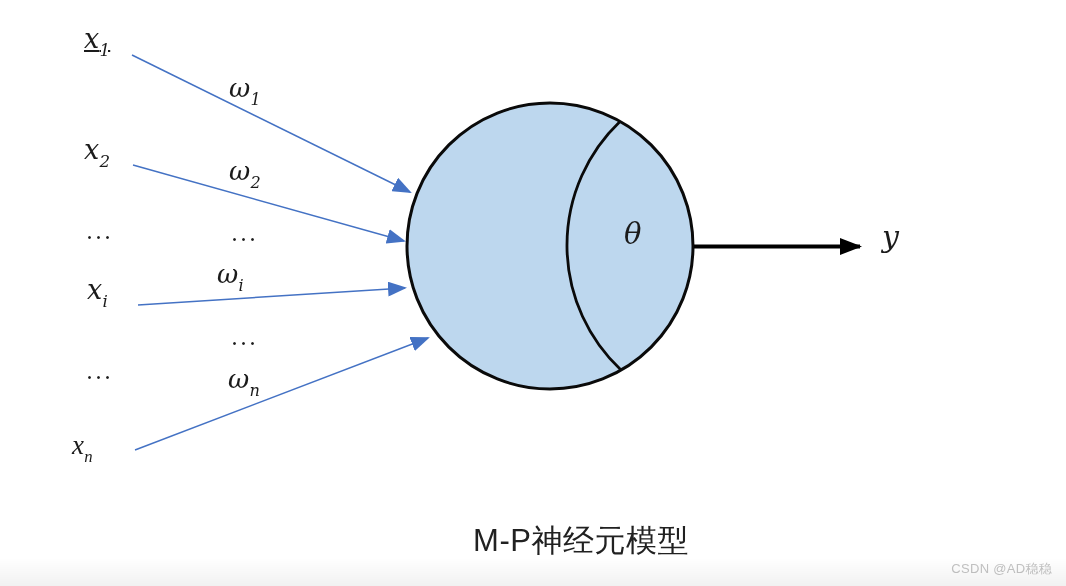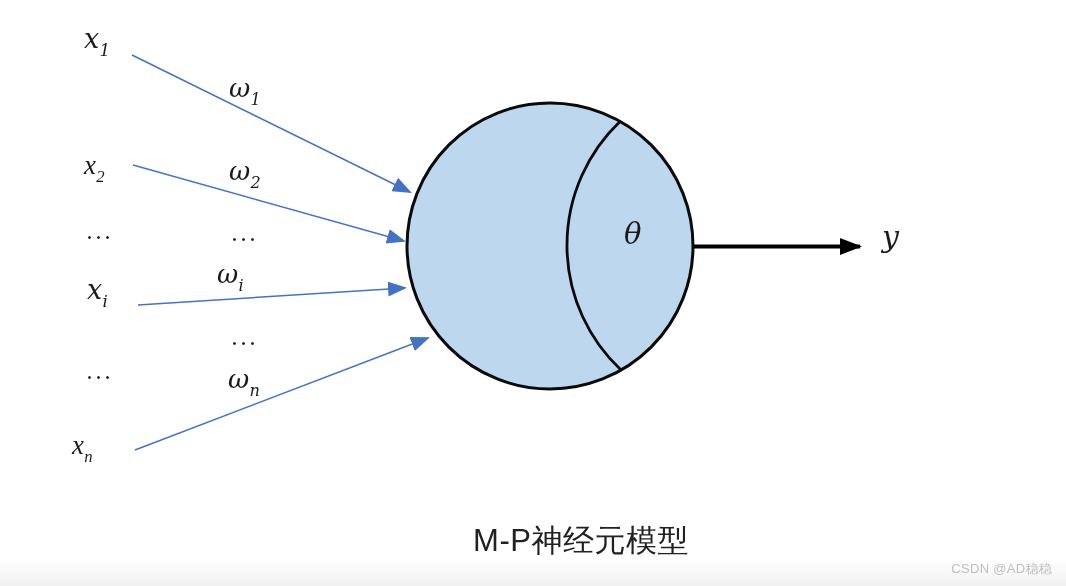--- a/index.html
+++ b/index.html
@@ -102,23 +102,23 @@
     <line x1="138" y1="305" x2="405" y2="288" stroke-width="1.5" marker-end="url(#head-blue)" stroke="#4472C4"></line>
     <line x1="135" y1="450" x2="428" y2="338" stroke-width="1.5" marker-end="url(#head-blue)" stroke="#4472C4"></line>
 
     <circle cx="550" cy="246" r="143" stroke="#0a0a0a" stroke-width="3" fill="#BDD7EE"></circle>
 
     <path d="M 620,121.5 A 171,171 0 0 0 621,370" fill="none" stroke="#0a0a0a" stroke-width="2.8"></path>
 
     <line x1="694" y1="246.5" x2="860" y2="246.5" stroke-width="4" marker-end="url(#head-black)" stroke="#000000"></line>
   </svg>
 
-  <div class="mathlbl sz27" style="left:84px; top:25px;"><span>x</span><sub>1</sub></div>
+  <div class="mathlbl sz27" style="left:84px; top:25px;text-decoration:underline;"><span>x</span><sub>1</sub></div>
 
-  <div class="mathlbl sz27" style="left:84px; top:152px;font-family:Liberation Serif, serif;"><span>x</span><sub>2</sub></div>
+  <div class="mathlbl sz27" style="left:84px; top:136px;"><span>x</span><sub>2</sub></div>
 
   <div class="dots" style="left:86px; top:221px;">...</div>
 
   <div class="mathlbl sz27" style="left:87px; top:276px;"><span>x</span><sub>i</sub></div>
 
   <div class="dots" style="left:86px; top:361px;">...</div>
 
   <div class="mathlbl sz27" style="left:72px; top:432px;font-family:Liberation Serif, serif;"><span>x</span><sub>n</sub></div>
 
   <div class="mathlbl sz26" style="left:229px; top:64px;margin-top:11px;"><span>ω</span><sub>1</sub></div>

